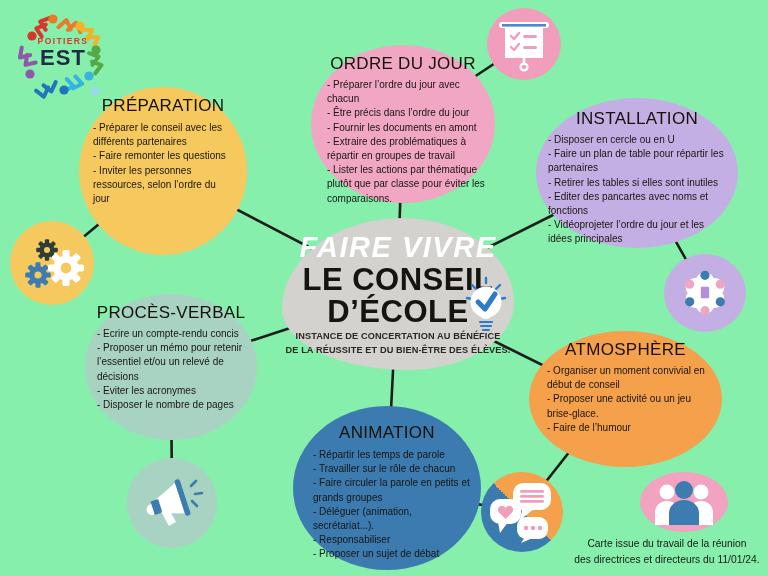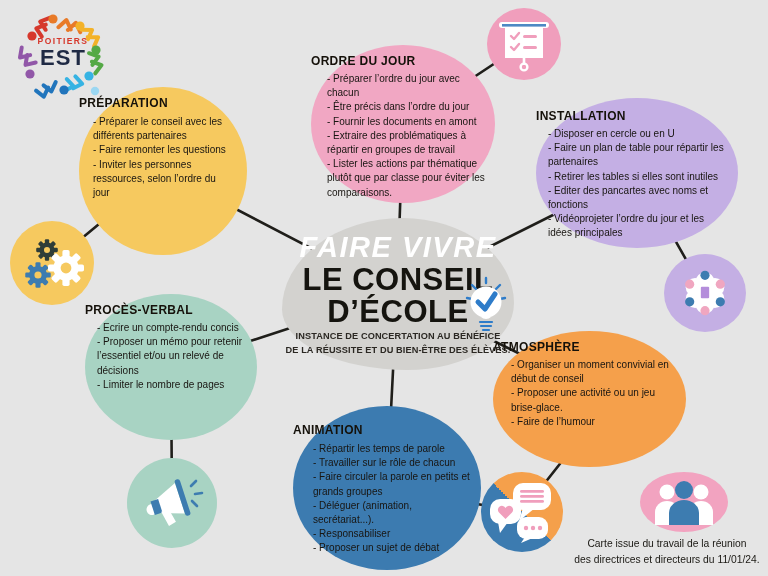--- a/index.html
+++ b/index.html
@@ -1,33 +1,33 @@
 <!DOCTYPE html>
 <html><head>
 <meta charset="utf-8">
 <style>
   html,body{margin:0;padding:0;}
   body{font-family:"Liberation Sans",sans-serif;}
-  .canvas{position:relative;width:768px;height:576px;background:#e5e5e5;overflow:hidden;}
+  .canvas{position:relative;width:768px;height:576px;background:#86efac;overflow:hidden;}
   .connectors{position:absolute;left:0;top:0;z-index:1;}
   .node,.blob,.icon-circle{position:absolute;z-index:2;}
   .node{border-radius:50%;color:#15140f;}
-  .node-title{font-weight:700;font-size:12px;letter-spacing:.3px;color:#15110a;}
+  .node-title{font-weight:400;text-align:center;font-size:17px;letter-spacing:.3px;color:#15110a;}
   .bullets{font-size:10px;line-height:1.42;font-weight:500;color:#181511;}
   .bullets div{margin:0;}
   #node-prep{left:79px;top:87px;width:168px;height:168px;}
   #node-prep .node-title{margin-top:9px;}
   #node-prep .bullets{padding:5px 12px 0 14px;}
   #node-ordre{left:311px;top:45px;width:184px;height:158px;}
   #node-ordre .node-title{margin-top:9px;}
   #node-ordre .bullets{padding:4px 8px 0 16px;}
   #node-inst{left:536px;top:98px;width:202px;height:150px;}
   #node-inst .node-title{margin-top:11px;}
   #node-inst .bullets{padding:4px 10px 0 12px;}
-  #node-atmo{left:493px;top:331px;width:193px;height:136px;}
+  #node-atmo{left:529px;top:331px;width:193px;height:136px;}
   #node-atmo .node-title{margin-top:9px;}
   #node-atmo .bullets{padding:4px 14px 0 18px;}
   #node-anim{left:293px;top:406px;width:188px;height:164px;}
   #node-anim .node-title{margin-top:17px;}
   #node-anim .bullets{padding:5px 6px 0 20px;}
   #node-pv{left:85px;top:294px;width:172px;height:146px;}
   #node-pv .node-title{margin-top:9px;}
   #node-pv .bullets{padding:4px 8px 0 12px;}
   .blob{left:282px;top:218px;width:232px;height:152px;background:#d3d2cf;
         border-radius:52% 48% 46% 54% / 60% 56% 44% 40%;text-align:center;}
@@ -159,21 +159,22 @@
       <div>- Responsabiliser</div>
       <div>- Proposer un sujet de débat</div>
     </div>
   </div>
 
   <div class="node" id="node-pv" style="background-color: rgb(168, 211, 195);">
     <div class="node-title">PROCÈS-VERBAL</div>
     <div class="bullets">
       <div>- Ecrire un compte-rendu concis</div>
       <div>- Proposer un mémo pour retenir l’essentiel et/ou un relevé de décisions</div>
-      <div>- Limiter le nombre de pages</div>
+      <div>- Eviter les acronymes</div>
+      <div>- Disposer le nombre de pages</div>
     </div>
   </div>
 
   <div class="blob" style="background-color: rgb(211, 210, 207);">
     <div class="blob-title1">FAIRE VIVRE</div>
     <div class="blob-title2">LE CONSEIL</div>
     <div class="blob-title3">D’ÉCOLE</div>
     <div class="blob-sub">
       <span>INSTANCE DE CONCERTATION AU BÉNÉFICE</span><br>
       <span>DE LA RÉUSSITE ET DU BIEN-ÊTRE DES ÉLÈVES.</span>

